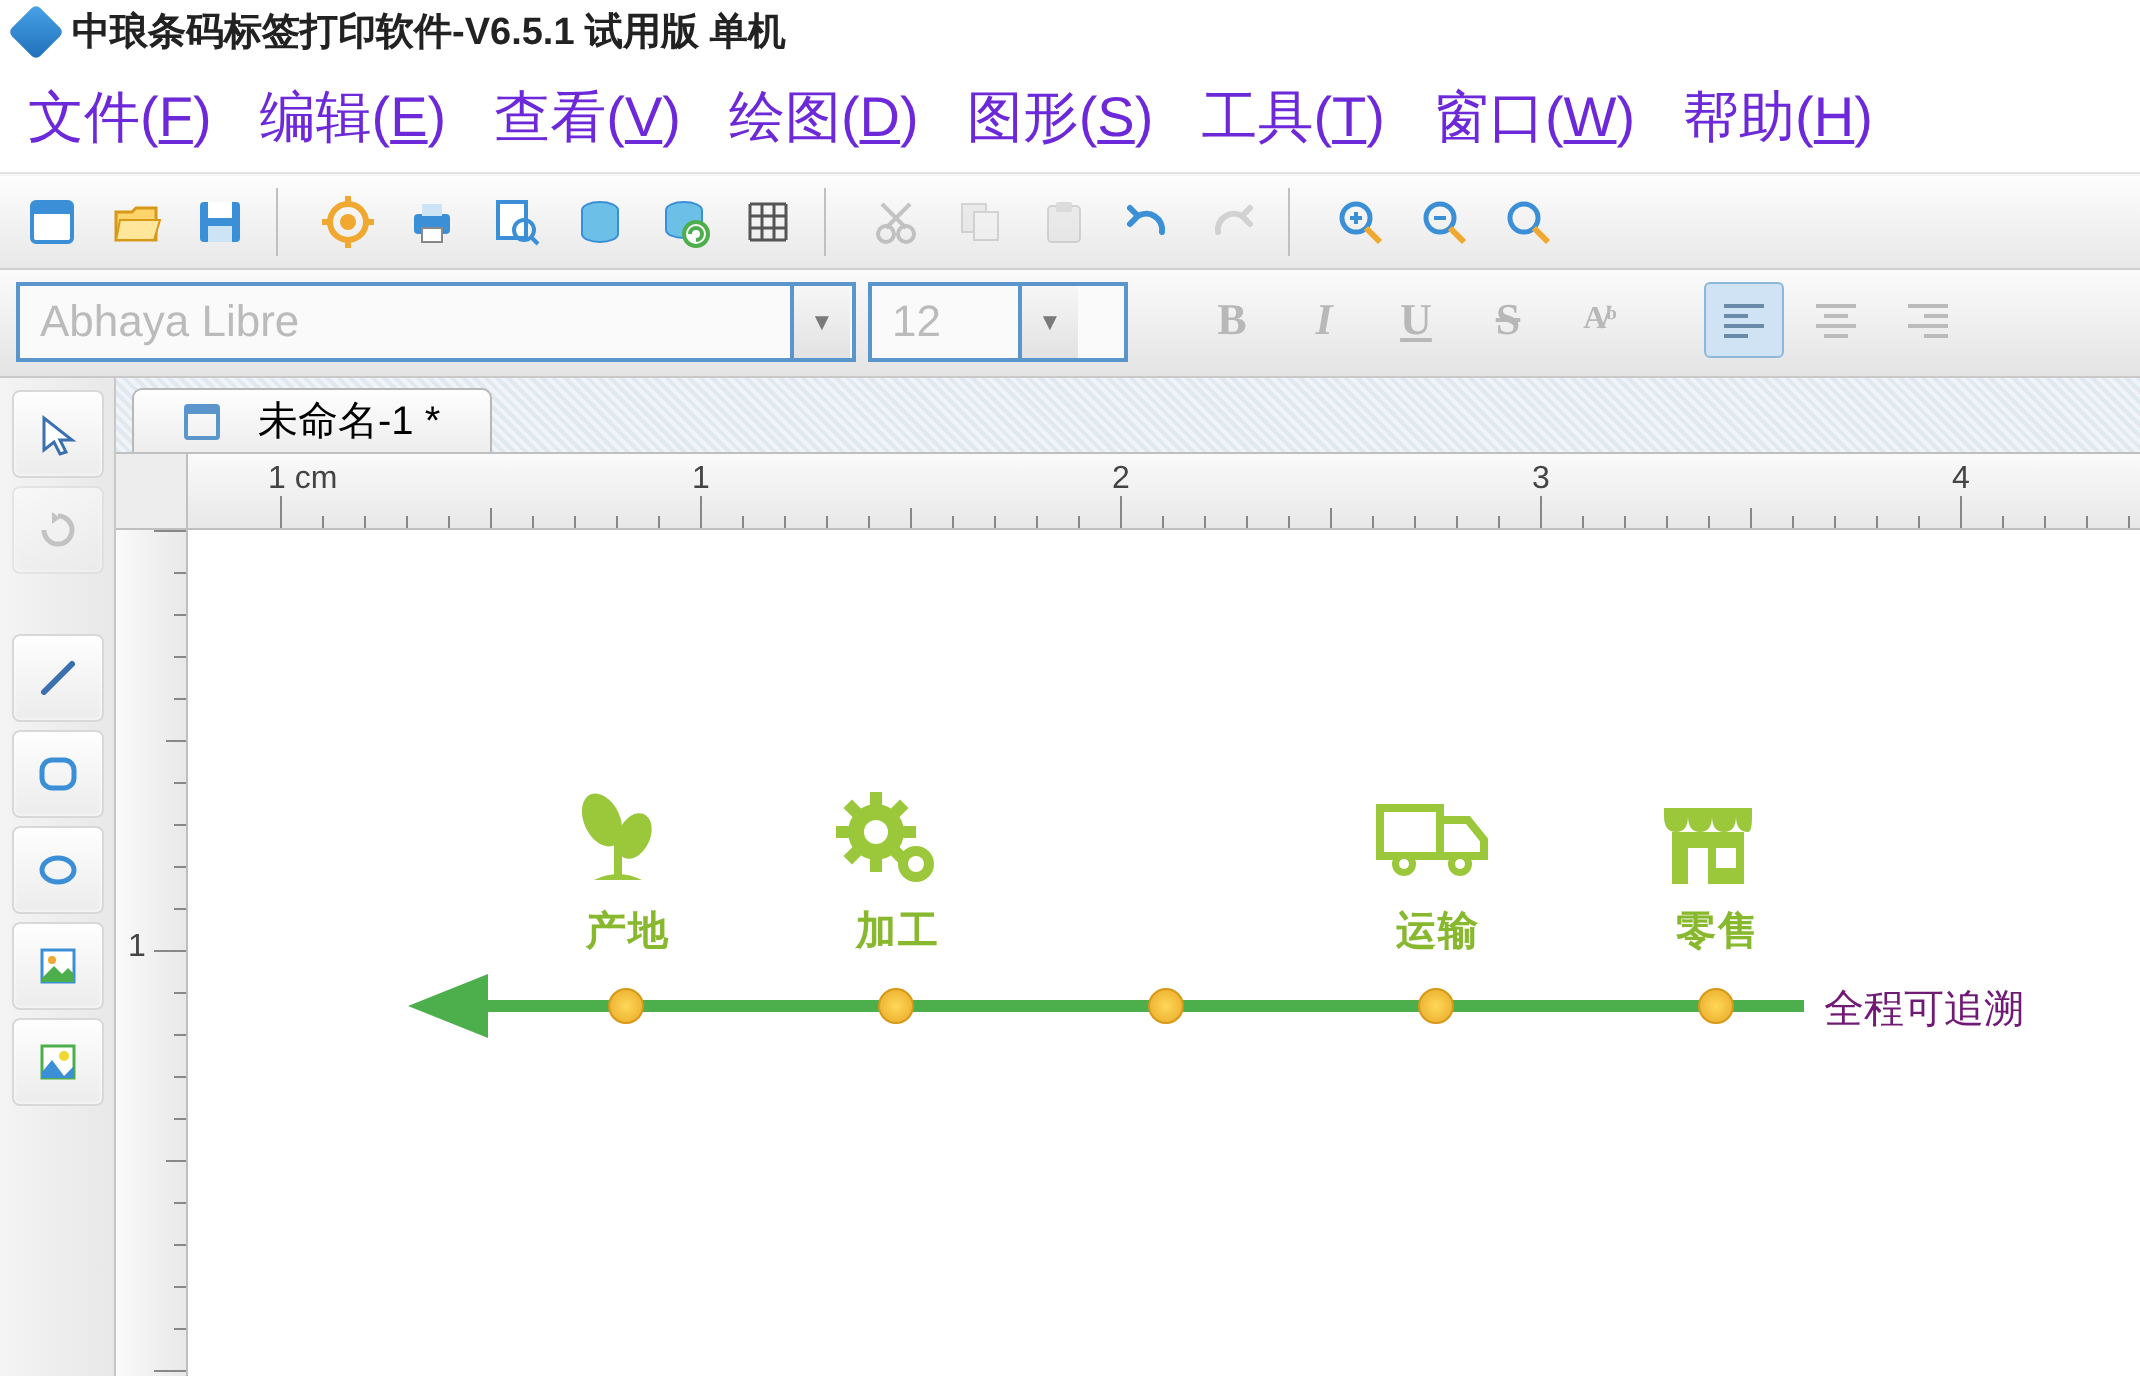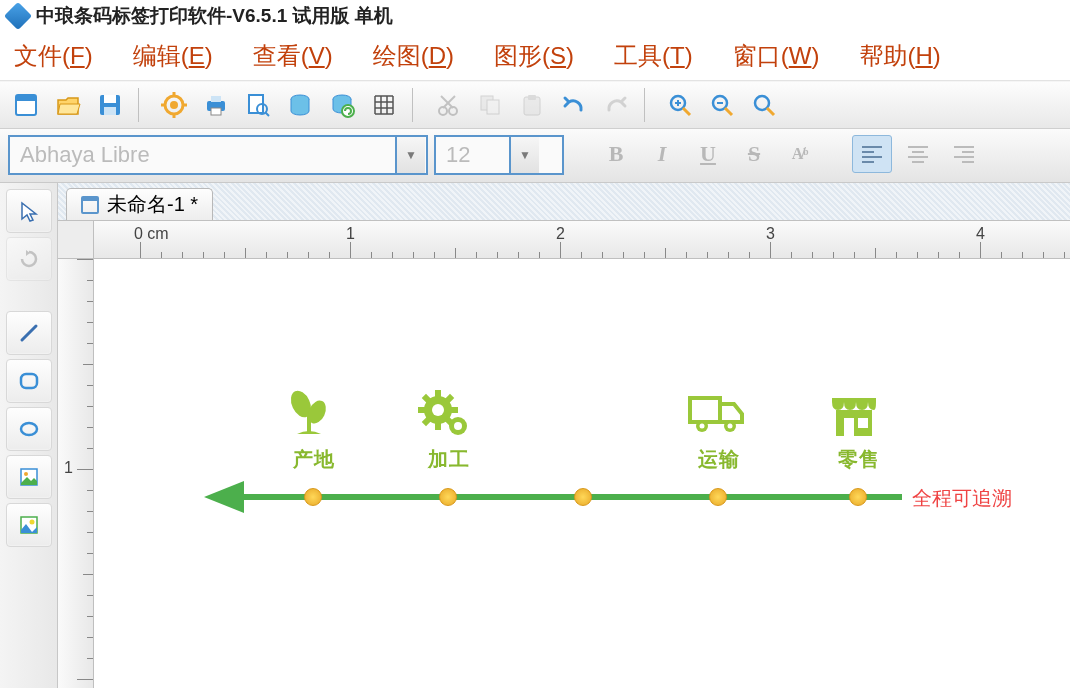--- a/index.html
+++ b/index.html
@@ -2,21 +2,21 @@
 <html><head>
 <meta charset="utf-8">
 <style>
 * { box-sizing: border-box; margin: 0; padding: 0; }
 body { font-family: "Microsoft YaHei", Arial, sans-serif; font-size: 14px; background: #fff; overflow: hidden; }
 
 .titlebar { display: flex; align-items: center; padding: 4px 8px; height: 32px; gap: 8px; }
 .app-icon { width: 20px; height: 20px; background: linear-gradient(135deg,#4aa3e8,#1e6fb8); transform: rotate(45deg); border-radius: 3px; }
 .title-text { font-size: 19px; font-weight: 600; color:#222; }
 
-.menubar { display: flex; gap: 40px; padding: 8px 14px; font-size: 24px; color:#c2410c; border-bottom:1px solid #e3e3e3; }
+.menubar { display: flex; gap: 24px; padding: 8px 14px; font-size: 28px; color:#6d28d9; border-bottom:1px solid #e3e3e3; }
 .menubar span u { text-decoration: underline; }
 
 .toolbar1 { display:flex; align-items:center; gap:6px; padding:6px 8px; background:linear-gradient(#fdfdfd,#e8e8e8); border-bottom:1px solid #cfcfcf; border-top:1px solid #f5f5f5; height:48px; }
 .tbtn { width:36px; height:36px; display:flex; align-items:center; justify-content:center; border-radius:3px; }
 .sep { width:8px; height:34px; border-left:1px solid #c0c0c0; margin:0 4px; }
 
 .toolbar2 { display:flex; gap:6px; padding:6px 8px; background:linear-gradient(#fbfbfb,#e4e4e4); border-bottom:1px solid #c9c9c9; height:54px; }
 .combo { display:flex; align-items:center; border:2px solid #5a95cc; background:#fafafa; height:40px; }
 .combo input { border:none; outline:none; background:transparent; font-size:22px; color:#bbb; padding:0 10px; }
 .combo .drop { width:30px; height:100%; display:flex; align-items:center; justify-content:center; border-left:2px solid #5a95cc; background:linear-gradient(#f6f6f6,#e2e2e2); color:#7a7a7a; font-size:12px; }
@@ -24,38 +24,38 @@
 .align-btn { width:40px; height:38px; display:flex; align-items:center; justify-content:center; }
 .align-active { background:#cfe3f4; border:1px solid #8db8dc; border-radius:3px; }
 
 .workspace { display:flex; height:calc(100vh - 170px); }
 .left-tools { width:58px; background:linear-gradient(90deg,#f4f4f4,#e8e8e8); border-right:1px solid #c7c7c7; display:flex; flex-direction:column; align-items:center; padding-top:6px; gap:4px; }
 .ltool { width:46px; height:44px; border:1px solid #d8d8d8; border-radius:4px; background:linear-gradient(#fefefe,#ececec); display:flex; align-items:center; justify-content:center; box-shadow:inset 0 0 2px #fff; }
 .ltool.gap { margin-top:14px; border:none; background:none; box-shadow:none; height:8px; }
 
 .canvas-area { flex:1; position:relative; background:#fff; overflow:hidden; }
 .doc-tab-bar { height:38px; background:repeating-linear-gradient(45deg,#e0e8f0 0,#e0e8f0 2px,#f0f4f8 2px,#f0f4f8 4px); border-bottom:1px solid #c0c0c0; display:flex; align-items:flex-end; padding-left:8px; }
-.doc-tab { background:linear-gradient(#fefefe,#ededed); border:1px solid #b8b8b8; border-bottom:none; border-radius:5px 5px 0 0; height:32px; display:flex; align-items:center; gap:8px; padding:0 14px; font-size:20px; }
+.doc-tab { background:linear-gradient(#fefefe,#ededed); border:1px solid #b8b8b8; border-bottom:none; border-radius:5px 5px 0 0; height:32px; display:flex; align-items:center; gap:19px; padding:0 25px; font-size:20px; }
 .tab-ico { width:18px; height:18px; border:2px solid #5a95cc; border-top:5px solid #5a95cc; border-radius:2px; }
 
 .ruler-h { height:38px; background:linear-gradient(#fafafa,#e8e8e8); border-bottom:1px solid #bfbfbf; position:relative; margin-left:36px; }
 .ruler-v { width:36px; background:linear-gradient(90deg,#fafafa,#e8e8e8); border-right:1px solid #bfbfbf; position:absolute; top:76px; bottom:0; left:0; }
 .ruler-corner { width:36px; height:38px; position:absolute; top:38px; left:0; border-right:1px solid #bfbfbf; border-bottom:1px solid #bfbfbf; background:#ededed; }
 .rlabel { position:absolute; font-size:16px; color:#444; }
 .tick { position:absolute; background:#888; }
 
 .design-surface { position:absolute; left:36px; top:76px; right:0; bottom:0; background:#fff; }
 .design-content { position:relative; width:100%; height:100%; }
 
 .flow-item { position:absolute; text-align:center; }
 .flow-item .lbl { color:#88b82e; font-size:20px; font-weight:600; margin-top:6px; letter-spacing:1px; }
 .flow-line { position:absolute; height:6px; background:#4caf4c; }
 .flow-arrow { position:absolute; width:0; height:0; border-top:16px solid transparent; border-bottom:16px solid transparent; border-right:40px solid #4caf4c; }
 .node { position:absolute; width:18px; height:18px; border-radius:50%; background:radial-gradient(#ffd858,#e8a828); border:1px solid #d89818; }
-.trace-label { position:absolute; color:#ef4444; font-size:20px; font-weight:500; }
+.trace-label { position:absolute; color:#701a75; font-size:20px; font-weight:500; }
 
 svg { display:block; }
 </style>
 </head>
 <body>
 
 <div class="titlebar">
   <div class="app-icon"></div>
   <div class="title-text">中琅条码标签打印软件-V6.5.1 试用版 单机</div>
 </div>
@@ -297,21 +297,21 @@
   <div class="canvas-area">
     <div class="doc-tab-bar">
       <div class="doc-tab">
         <div class="tab-ico"></div>
         <span>未命名-1 *</span>
       </div>
     </div>
     <div class="ruler-corner"></div>
 
     <div class="ruler-h">
-      <span class="rlabel" style="left:40px;top:4px">0 cm</span>
+      <span class="rlabel" style="left:40px;top:4px">1 cm</span>
       <span class="rlabel" style="left:252px;top:4px">1</span>
       <span class="rlabel" style="left:462px;top:4px">2</span>
       <span class="rlabel" style="left:672px;top:4px">3</span>
       <span class="rlabel" style="left:882px;top:4px">4</span>
 
     <div class="tick" style="left: 46px; bottom: 0px; width: 1px; height: 16px;"></div>
         <div class="tick" style="left: 67px; bottom: 0px; width: 1px; height: 6px;"></div>
         <div class="tick" style="left: 88px; bottom: 0px; width: 1px; height: 6px;"></div>
         <div class="tick" style="left: 109px; bottom: 0px; width: 1px; height: 6px;"></div>
         <div class="tick" style="left: 130px; bottom: 0px; width: 1px; height: 6px;"></div>

